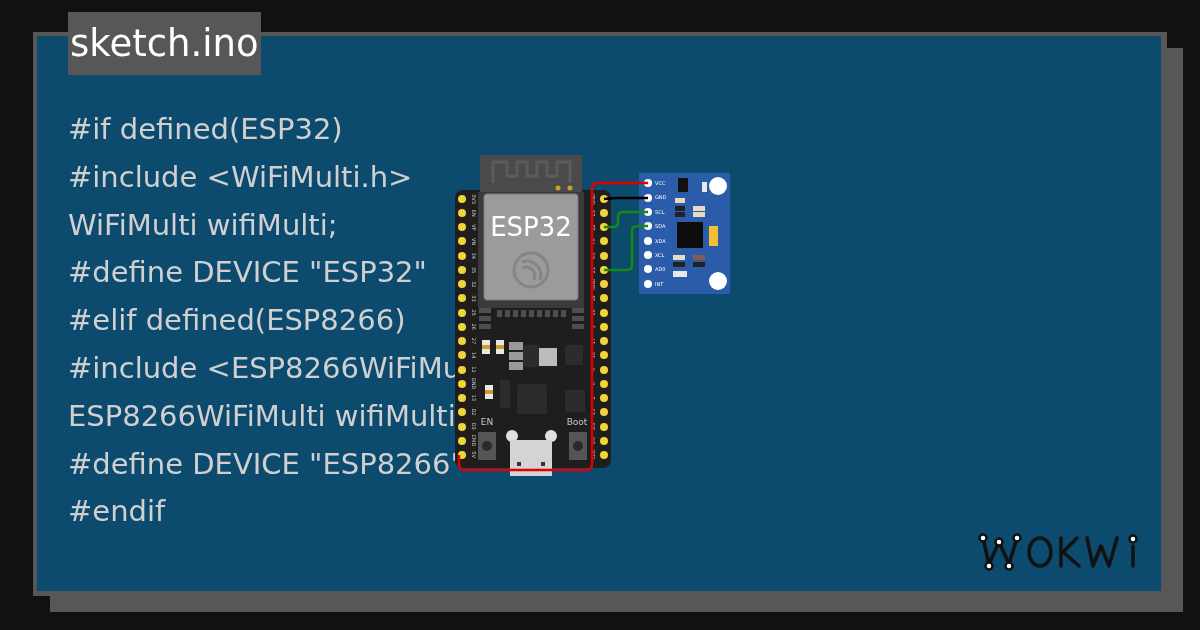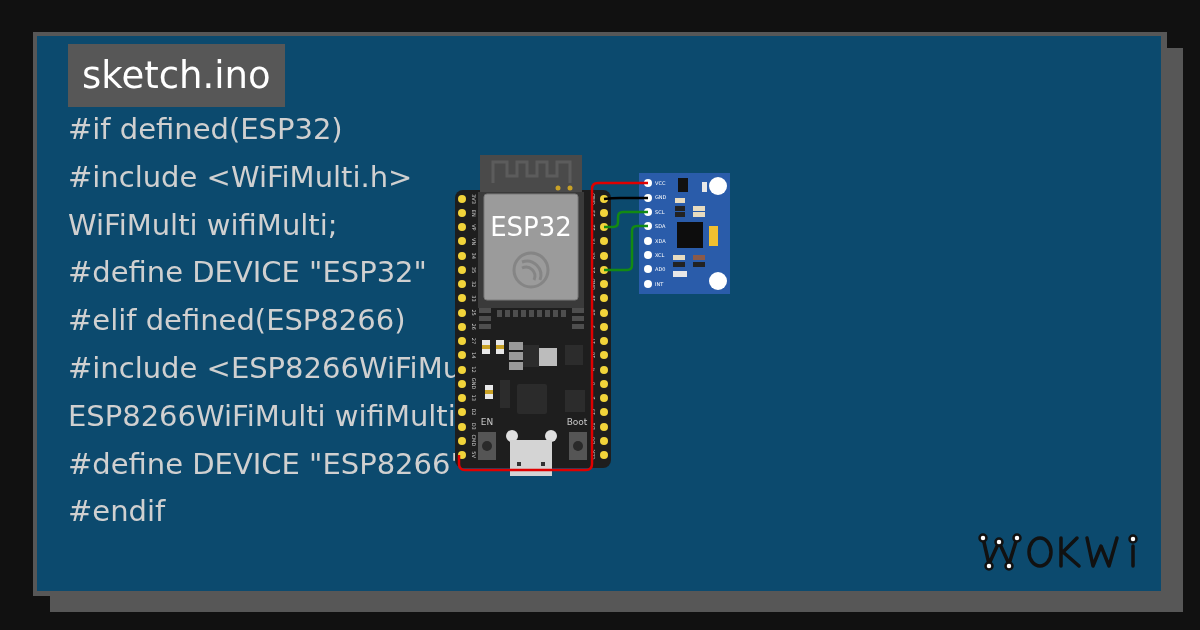--- a/index.html
+++ b/index.html
@@ -1,20 +1,20 @@
 <!DOCTYPE html>
 <html><head>
 <meta charset="utf-8">
 <style>
   html, body { margin:0; padding:0; }
   body { width:1200px; height:630px; background:#111111; position:relative; overflow:hidden; font-family:"DejaVu Sans", sans-serif; }
   .shadow { position:absolute; left:50px; top:48px; width:1133px; height:564px; background:#575757; }
   .card { position:absolute; left:33px; top:32px; width:1134px; height:564px; background:#575757; }
   .card-inner { position:absolute; left:4px; top:4px; width:1124px; height:555px; background:#0c4a6e; overflow:hidden; }
-  .tab { position:absolute; left:68px; top:12px; height:63px; padding:0 14px; background:#575757; color:#ffffff; font-size:37px; line-height:63px; z-index:5; font-family:"DejaVu Sans", sans-serif;margin-top:32px; }
+  .tab { position:absolute; left:68px; top:12px; height:63px; padding:0 2px; background:#575757; color:#ffffff; font-size:37px; line-height:63px; z-index:5; font-family:"DejaVu Sans", sans-serif; }
   .code { position:absolute; left:31px; top:70px; margin:0; color:#d0d0d0; font-size:29px; line-height:47.8px; white-space:pre; font-family:"DejaVu Sans", sans-serif; }
   .diagram { position:absolute; left:0; top:0; width:1200px; height:630px; z-index:3; }
   .logo { position:absolute; left:975px; top:528px; z-index:6; }
 </style>
 </head>
 <body>
 
 <div class="shadow"></div>
 <div class="card">
   <div class="card-inner">

